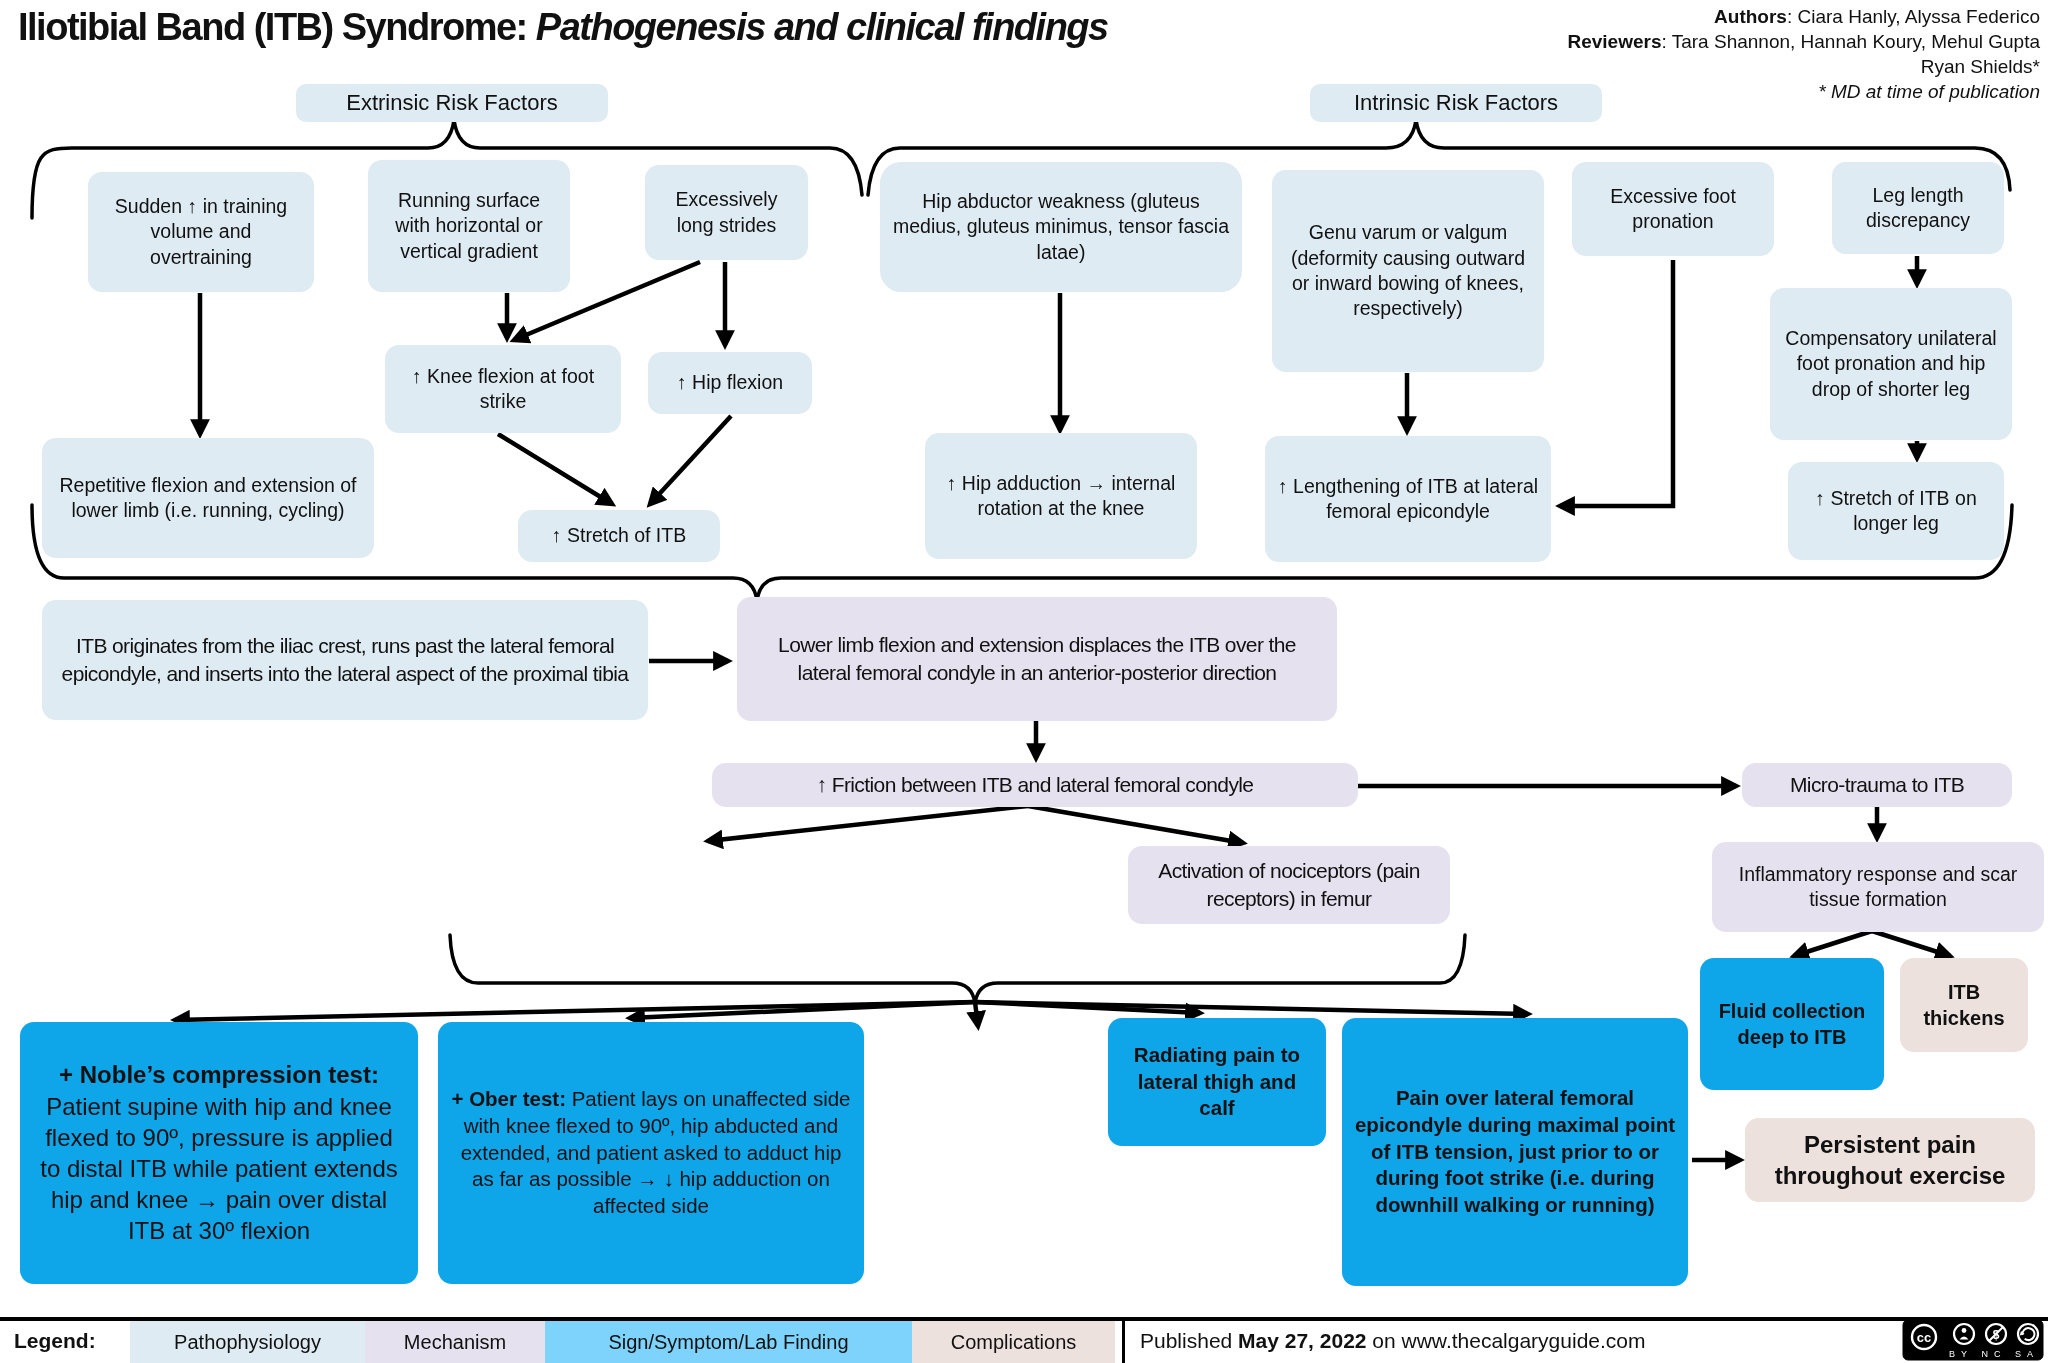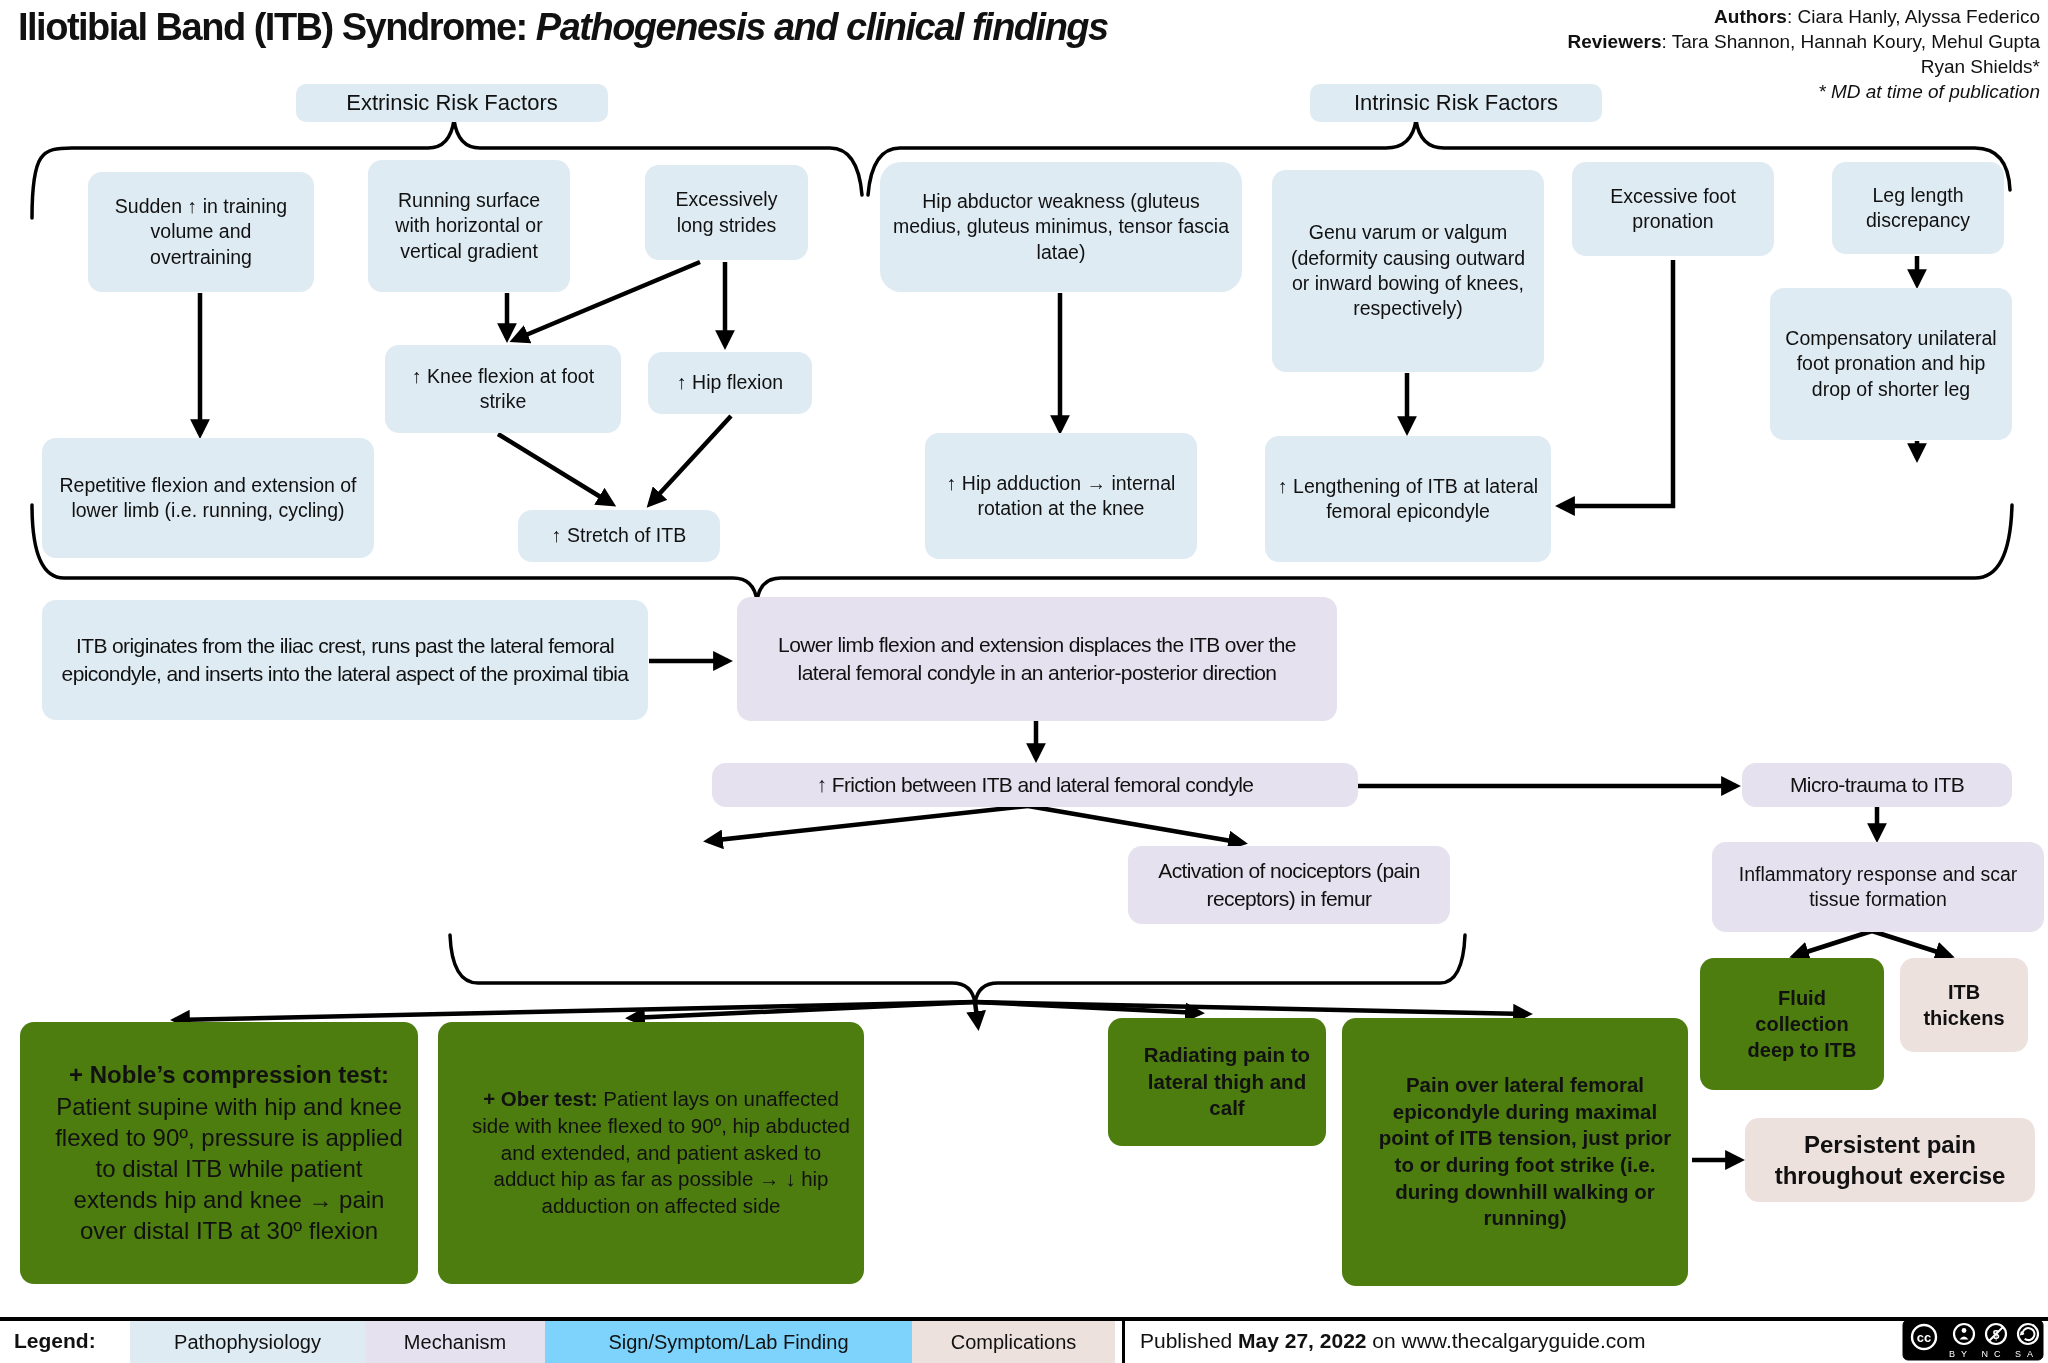--- a/index.html
+++ b/index.html
@@ -9,21 +9,21 @@
   .title{position:absolute;left:18px;top:6px;width:1230px;font-size:38px;font-weight:bold;
          letter-spacing:-1.5px;white-space:nowrap;}
   .title .sub{font-style:italic;}
   .credits{position:absolute;right:8px;top:4px;width:780px;text-align:right;font-size:19px;line-height:1.32;}
   .credits .note{font-style:italic;}
   
   .box{position:absolute;border-radius:14px;display:flex;align-items:center;justify-content:center;
        text-align:center;padding:8px 12px;box-sizing:border-box;font-size:19.5px;line-height:1.3;}
   .patho{background:#DFEBF3;}
   .mech{background:#E5E1EF;}
-  .sign{background:#4d7c0f;padding-left:32px;}
+  .sign{background:#0ea5e9;}
   .comp{background:#EDE1DE;}
   .narrow{font-size:21px;letter-spacing:-0.6px;line-height:1.35;}
   .bold{font-weight:bold;}
   .seclabel{position:absolute;background:#DFEBF3;border-radius:10px;font-size:22px;
             display:flex;align-items:center;justify-content:center;}
   
   svg.wires{position:absolute;left:0;top:0;}
   .arrow{stroke:#000;stroke-width:4.5;fill:none;}
   .bracket{stroke:#000;stroke-width:3.5;fill:none;stroke-linecap:round;}
   
@@ -100,20 +100,21 @@
   <div class="box patho" style="left:42px;top:438px;width:332px;height:120px;">Repetitive flexion and extension of lower limb (i.e. running, cycling)</div>
   <div class="box patho" style="left:518px;top:510px;width:202px;height:52px;">↑ Stretch of ITB</div>
 
   <div class="box patho" style="left:880px;top:162px;width:362px;height:130px;border-radius:21px;">Hip abductor weakness (gluteus medius, gluteus minimus, tensor fascia latae)</div>
   <div class="box patho" style="left:1272px;top:170px;width:272px;height:202px;">Genu varum or valgum (deformity causing outward or inward bowing of knees, respectively)</div>
   <div class="box patho" style="left:1572px;top:162px;width:202px;height:94px;">Excessive foot pronation</div>
   <div class="box patho" style="left:1832px;top:162px;width:172px;height:92px;">Leg length discrepancy</div>
   <div class="box patho" style="left:925px;top:433px;width:272px;height:126px;">↑ Hip adduction → internal rotation at the knee</div>
   <div class="box patho" style="left:1265px;top:436px;width:286px;height:126px;">↑ Lengthening of ITB at lateral femoral epicondyle</div>
   <div class="box patho" style="left:1770px;top:288px;width:242px;height:152px;">Compensatory unilateral foot pronation and hip drop of shorter leg</div>
+  <div class="box patho" style="left:1788px;top:462px;width:216px;height:98px;">↑ Stretch of ITB on longer leg</div>
 
   <div class="box patho narrow" style="left:42px;top:600px;width:606px;height:120px;">ITB originates from the iliac crest, runs past the lateral femoral epicondyle, and inserts into the lateral aspect of the proximal tibia</div>
   <div class="box mech narrow" style="left:737px;top:597px;width:600px;height:124px;">Lower limb flexion and extension displaces the ITB over the lateral femoral condyle in an anterior-posterior direction</div>
   <div class="box mech narrow" style="left:712px;top:763px;width:646px;height:44px;">↑ Friction between ITB and lateral femoral condyle</div>
   <div class="box mech narrow" style="left:1128px;top:846px;width:322px;height:78px;">Activation of nociceptors (pain receptors) in femur</div>
   <div class="box mech narrow" style="left:1742px;top:763px;width:270px;height:44px;">Micro-trauma to ITB</div>
   <div class="box mech" style="left:1712px;top:842px;width:332px;height:90px;">Inflammatory response and scar tissue formation</div>
   <div class="box sign bold" style="left:1700px;top:958px;width:184px;height:132px;font-size:20px;">Fluid collection deep to ITB</div>
   <div class="box comp bold" style="left:1900px;top:958px;width:128px;height:94px;font-size:20px;">ITB thickens</div>
   <div class="box comp bold" style="left:1745px;top:1118px;width:290px;height:84px;font-size:24px;">Persistent pain throughout exercise</div>

